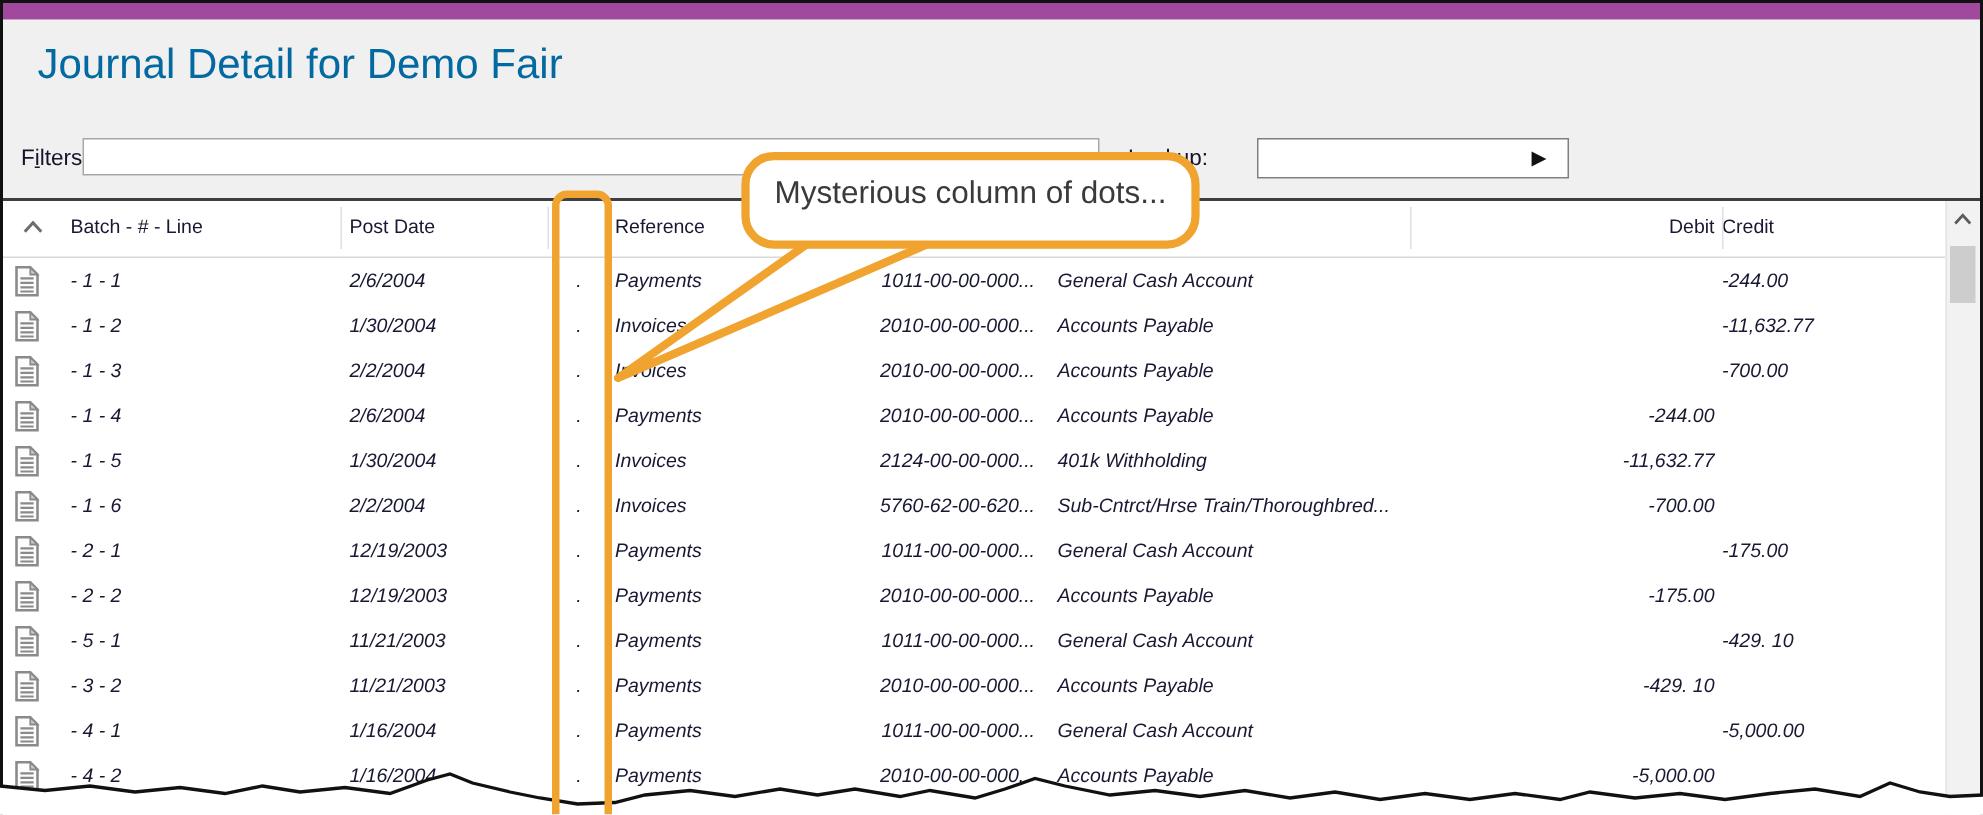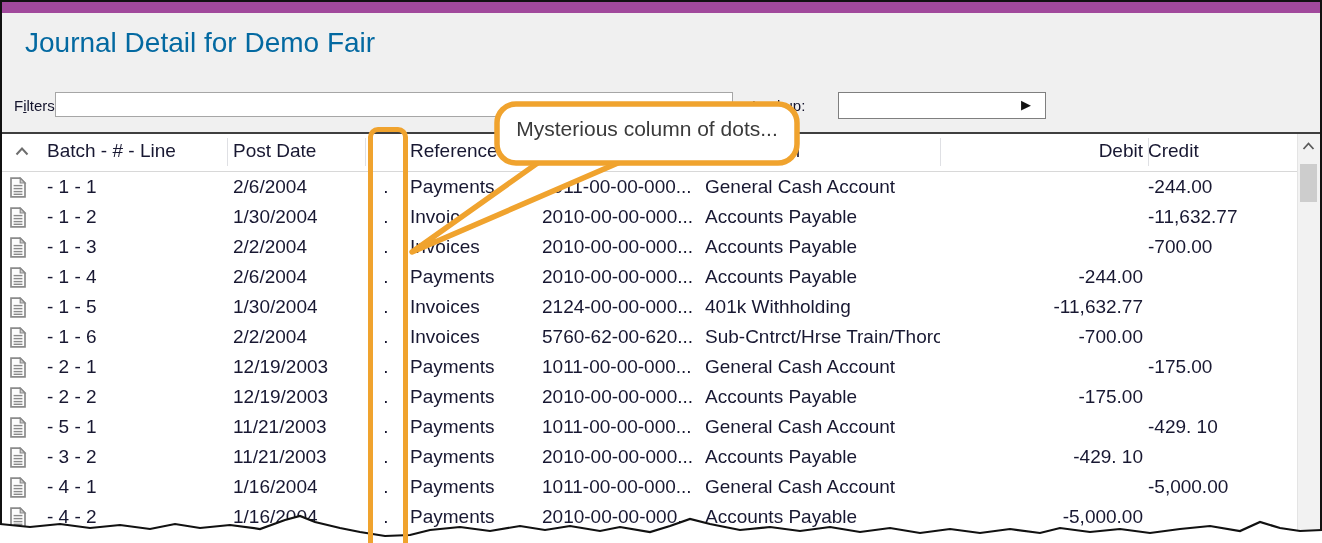--- a/index.html
+++ b/index.html
@@ -11,26 +11,26 @@
   .purple-bar{position:absolute;left:2px;top:2px;width:1318px;height:11px;background:#A1499C;z-index:4;}
   .panel{position:absolute;left:2px;top:13px;width:1318px;height:119px;background:#F0F0F0;z-index:1;}
   .page-title{position:absolute;left:25px;top:27px;font-size:28px;color:#0369a1;z-index:2;}
   .field-label{position:absolute;font-size:15px;color:#14142d;z-index:2;}
   .mnemonic{text-decoration:underline;}
   .txt-input{position:absolute;left:55px;top:92px;width:678px;height:25px;background:#fff;border:1px solid #a6a6a6;z-index:2;font-size:15px;padding:0 6px;color:#14142d;outline:none;box-sizing:border-box;}
   .combo{position:absolute;left:838px;top:92px;width:208px;height:27px;background:#fff;border:1px solid #7f7f7f;z-index:2;box-sizing:border-box;}
   .combo-arrow{position:absolute;right:14px;top:4px;font-size:13px;color:#111;cursor:default;}
   
   .grid-top-line{position:absolute;left:2px;top:132px;width:1318px;height:2px;background:#3f3f3f;z-index:3;}
-  .grid{position:absolute;left:2px;top:134px;width:1295px;background:#fff;z-index:2;color:#181832;font-size:19px;}
+  .grid{position:absolute;left:2px;top:134px;width:1295px;background:#fff;z-index:2;color:#181832;font-size:13px;}
   .grid-cols{display:grid;grid-template-columns:36px 189px 138px 42px 135px 152px 246px 208px 149px;}
   .ghead{position:relative;height:37px;line-height:34px;background:#fff;border-bottom:1px solid #d8d8d8;}
   .hcell{overflow:hidden;white-space:nowrap;}
   .h-sep{position:absolute;top:4px;width:1px;height:28px;background:#dfe0e4;}
-  .trow{height:30px;line-height:30px;background:#fff;}
+  .trow{height:30px;line-height:30px;background:#fff;font-style:italic;}
   .cell{overflow:hidden;white-space:nowrap;}
   .c-icon{display:flex;align-items:center;padding-left:7px;}
   .c-batch{padding-left:9px;}
   .c-date{padding-left:6px;}
   .c-dots{text-align:center;}
   .c-ref{padding-left:3px;}
   .c-acct{text-align:right;padding-right:4px;}
   .c-desc{padding-left:11px;}
   .c-debit{text-align:right;padding-right:5px;}
   .c-credit{padding-right:3px;}

